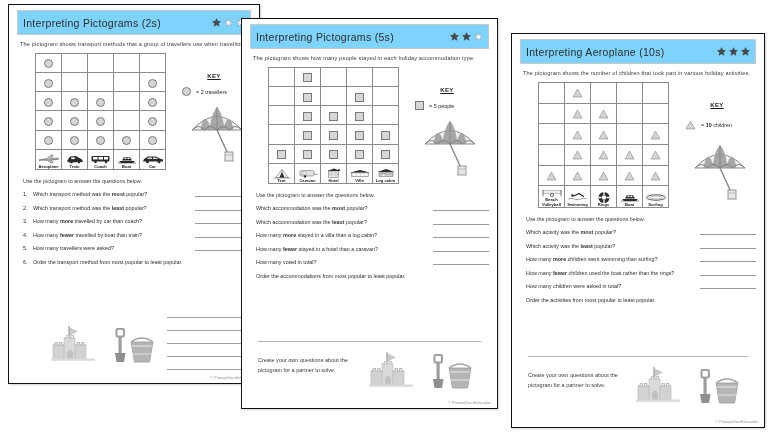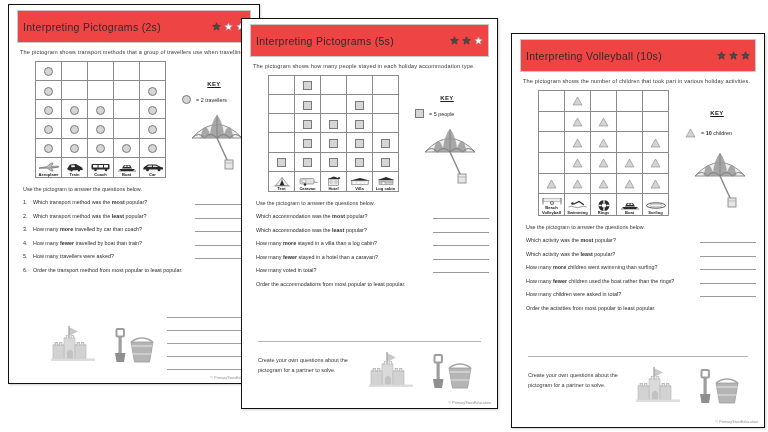--- a/index.html
+++ b/index.html
@@ -15,23 +15,23 @@
     position: absolute;
     background: #ffffff;
     border: 1.5px solid #111;
     box-shadow: 1px 1px 2px rgba(0,0,0,0.18);
     overflow: hidden;
   }
   .sheet-inner { position: relative; width: 100%; height: 100%; padding: 5px 8px 0 8px; }
 
   .titlebar {
     display: flex; align-items: center; justify-content: space-between;
-    background: #ef4444;
+    background: #7dd3fc;
     border: 1px solid #c9c9c9;
-    height: 33px;
+    height: 25px;
     padding: 0 5px;
   }
   .title-text {
     font-size: 10.5px; color: #2c2c2c; letter-spacing: .3px;
     font-family: "Liberation Sans", sans-serif;
     white-space: nowrap;
   }
   .stars { display: flex; gap: 3px; align-items: center; }
   .star { width: 9px; height: 9px; display: inline-block; }
   .star svg { display: block; }
@@ -528,21 +528,21 @@
     <path d="M19.6 29 L38 29" stroke="#d6d6d6" stroke-width="1.4"></path>
     <path d="M18 17 Q29 9 40 17" fill="none" stroke="#a5a5a5" stroke-width="1.3"></path>
   </svg></span>
       </div>
       <div class="copy" style="right:6px; bottom:3px;">© PrimaryStarsEducation</div>
     </div>
     </div>
     <div class="sheet" id="sheet3">
     <div class="sheet-inner">
       <div class="titlebar">
-        <span class="title-text">Interpreting Volleyball (10s)</span>
+        <span class="title-text">Interpreting Aeroplane (10s)</span>
         <span class="stars">
             <span class="star">
               <svg width="9" height="9" viewBox="0 0 18 17">
                 <polygon points="9,1 11.2,6.2 16.8,6.6 12.5,10.3 13.9,15.8 9,12.8 4.1,15.8 5.5,10.3 1.2,6.6 6.8,6.2" fill="#4a4a4a" stroke="#3a3a3a" stroke-width="1.2"></polygon>
               </svg>
             </span>
             <span class="star">
               <svg width="9" height="9" viewBox="0 0 18 17">
                 <polygon points="9,1 11.2,6.2 16.8,6.6 12.5,10.3 13.9,15.8 9,12.8 4.1,15.8 5.5,10.3 1.2,6.6 6.8,6.2" fill="#4a4a4a" stroke="#3a3a3a" stroke-width="1.2"></polygon>
               </svg>

